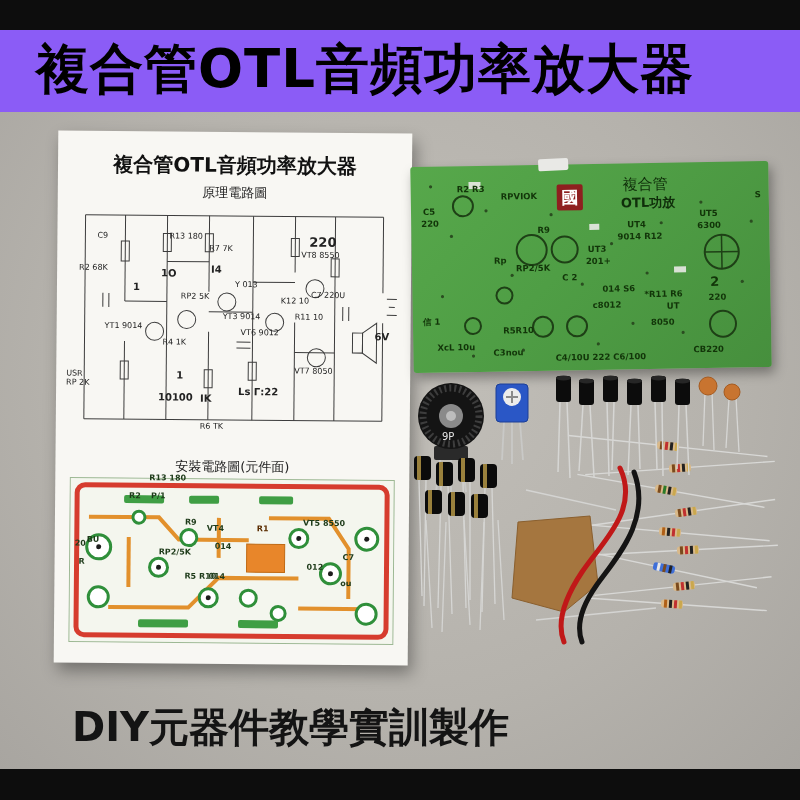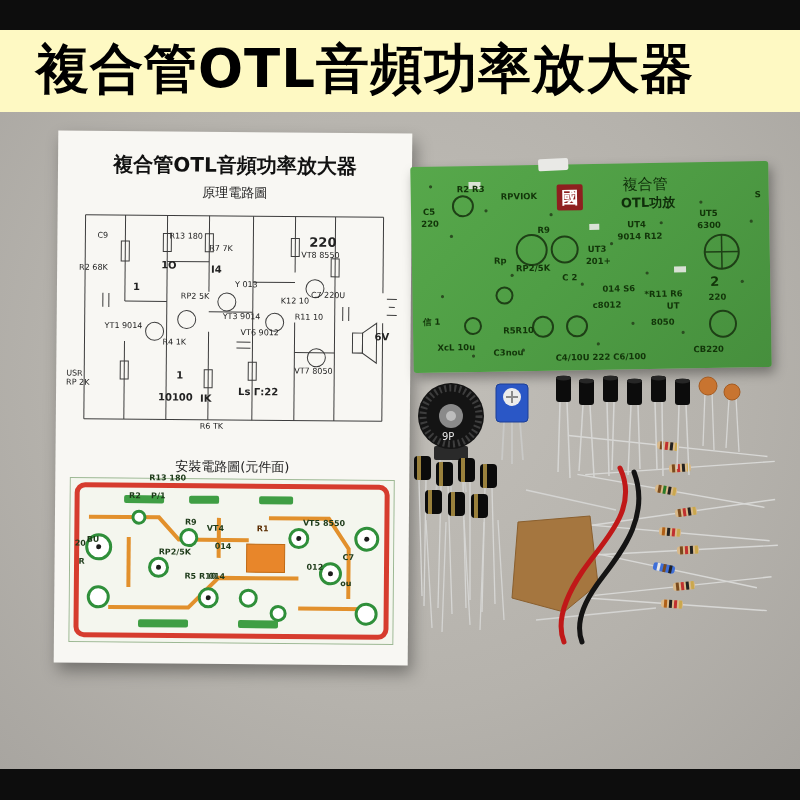--- a/index.html
+++ b/index.html
@@ -1,16 +1,16 @@
 <!DOCTYPE html>
 <html><head>
 <meta charset="utf-8">
 <style>
   html,body{margin:0;padding:0;background:#666;}
-  .stage{position:relative;width:800px;height:800px;background:#fef9c3;overflow:hidden;
+  .stage{position:relative;width:800px;height:800px;background:#8b5cf6;overflow:hidden;
          font-family:"DejaVu Sans","Liberation Sans",sans-serif;}
   .bar{position:absolute;left:0;width:800px;background:#0d0d0d;}
   .bar.top{top:0;height:30px;}
   .bar.bottom{top:769px;height:31px;}
   .main-title{position:absolute;left:36px;top:34px;font-size:53px;font-weight:800;color:#000;
               letter-spacing:1px;white-space:nowrap;}
   .photo{position:absolute;left:0;top:112px;width:800px;height:657px;
          background:radial-gradient(ellipse at 50% 40%, #c2bfb9 0%, #b5b2ac 60%, #a8a5a0 100%);}
   .caption{position:absolute;left:72px;top:588px;font-size:40px;font-weight:700;color:#141414;}
 
@@ -111,21 +111,21 @@
           <line x1="320" y1="96" x2="330" y2="96"></line>
           <line x1="322" y1="104" x2="328" y2="104"></line>
           <line x1="320" y1="112" x2="330" y2="112"></line>
         </g>
       </svg>
 
       <span class="slbl" style="left:40px;top:100px">C9</span>
       <span class="slbl" style="left:112px;top:100px">R13 180</span>
       <span class="slbl" style="left:152px;top:112px">R7 7K</span>
       <span class="slbl big" style="left:252px;top:102px">220</span>
-      <span class="slbl mid" style="left:104px;top:128px">1O</span>
+      <span class="slbl mid" style="left:104px;top:136px">1O</span>
       <span class="slbl mid" style="left:154px;top:132px">I4</span>
       <span class="slbl" style="left:178px;top:148px">Y 013</span>
       <span class="slbl" style="left:244px;top:118px">VT8 8550</span>
       <span class="slbl" style="left:224px;top:164px">K12 10</span>
       <span class="slbl" style="left:254px;top:158px">C7 220U</span>
       <span class="slbl" style="left:124px;top:160px">RP2 5K</span>
       <span class="slbl" style="left:166px;top:180px">YT3 9014</span>
       <span class="slbl" style="left:184px;top:196px">VT6 9012</span>
       <span class="slbl" style="left:238px;top:180px">R11 10</span>
       <span class="slbl mid" style="left:318px;top:198px">6V</span>
@@ -481,16 +481,17 @@
             <rect x="3" y="0" width="4" height="24" fill="#caa84e" opacity="0.75"></rect>
         </g>
       </g>
 
       <polygon points="112,152 184,146 192,214 158,242 106,228" fill="#a5763f" stroke="#8a5f2e"></polygon>
 
       <path d="M214,98 C234,140 196,172 176,202 C160,226 150,252 158,272" fill="none" stroke="#c01818" stroke-width="5" stroke-linecap="round"></path>
       <path d="M228,102 C246,150 210,188 190,216 C176,236 170,256 176,272" fill="none" stroke="#141414" stroke-width="5" stroke-linecap="round"></path>
     </svg>
 
+    <div class="caption">DIY元器件教學實訓製作</div>
   </div>
 
   <div class="bar bottom"></div>
 </div>
 
 </body></html>

